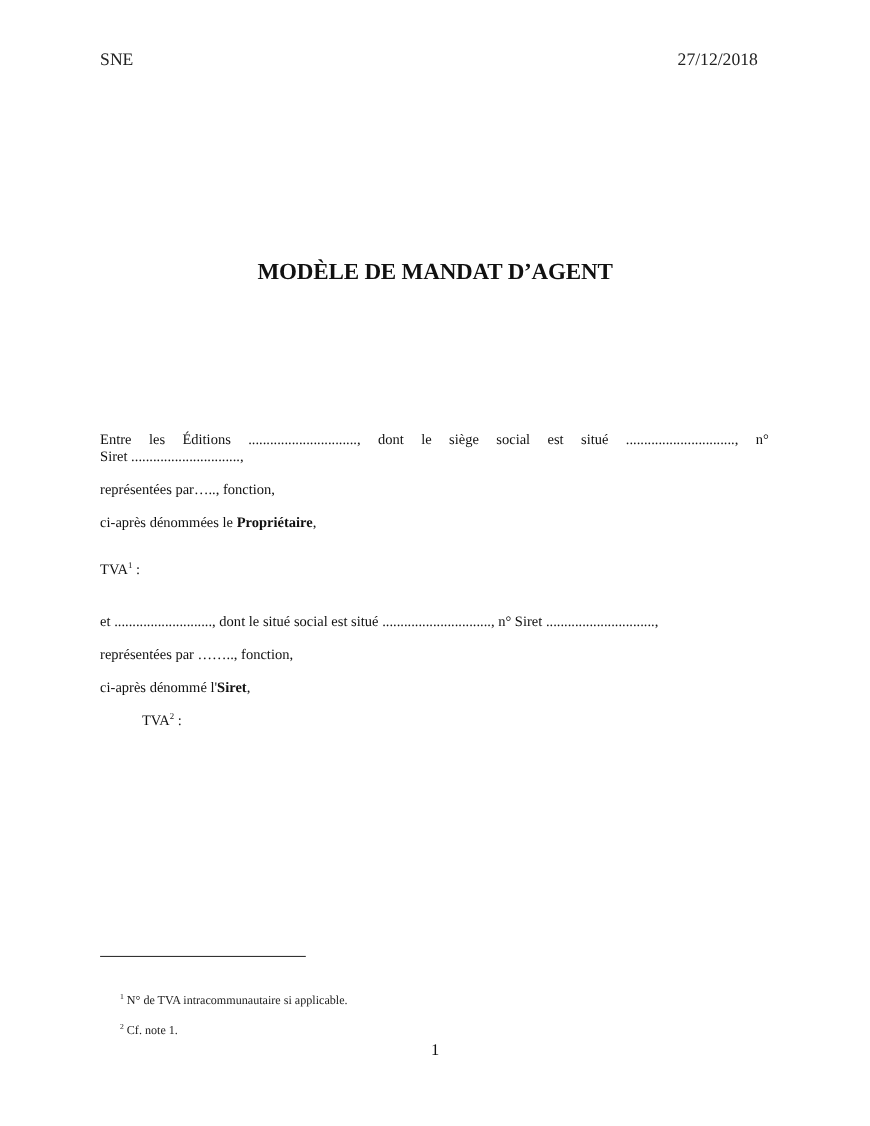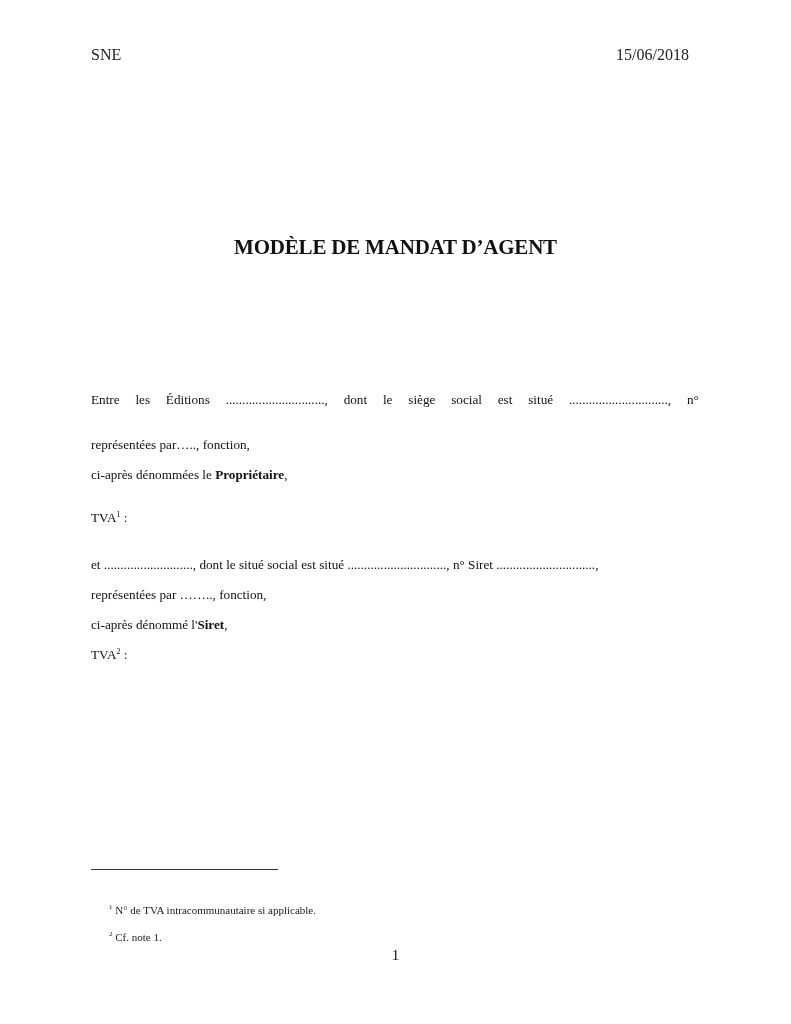--- a/index.html
+++ b/index.html
@@ -77,60 +77,61 @@
       left: 0;
       width: 791px;
       text-align: center;
       font-size: 15px;
     }
   </style>
 </head>
 <body>
 
 <div class="header-left">SNE</div>
-<div class="header-right">15/06/2018</div>
+<div class="header-right">27/12/2018</div>
 
 <div class="title">MODÈLE DE MANDAT D’AGENT</div>
 
 <div class="para" style="top:392px;">
   <div class="line1">
     <span>Entre</span>
     <span>les</span>
     <span>Éditions</span>
     <span>..............................,</span>
     <span>dont</span>
     <span>le</span>
     <span>siège</span>
     <span>social</span>
     <span>est</span>
     <span>situé</span>
     <span>..............................,</span>
     <span>n°</span>
   </div>
+  <div>Siret ..............................,</div>
 </div>
 
 <div class="para" style="top:437px;">représentées par….., fonction,</div>
 
 <div class="para" style="top:467px;">
   <span>ci-après dénommées le </span><b>Propriétaire</b><span>,</span>
 </div>
 
 <div class="para" style="top:510px;">
   <span>TVA</span><sup>1</sup><span> :</span>
 </div>
 
 <div class="para" style="top:557px;">et ..........................., dont le situé social est situé .............................., n° Siret ..............................,</div>
 
 <div class="para" style="top:587px;">représentées par …….., fonction,</div>
 
 <div class="para" style="top:617px;">
   <span>ci-après dénommé l'</span><b>Siret</b><span>,</span>
 </div>
 
-<div class="para" style="top:647px;">
+<div class="para" style="top:647px;margin-left:38px;">
   <span>TVA</span><sup>2</sup><span> :</span>
 </div>
 
 <div class="footnote-rule"></div>
 
 <div class="footnote" style="top:878px;">
   <sup>1</sup><span> N° de TVA intracommunautaire si applicable.</span>
 </div>
 
 <div class="footnote" style="top:905px;">

